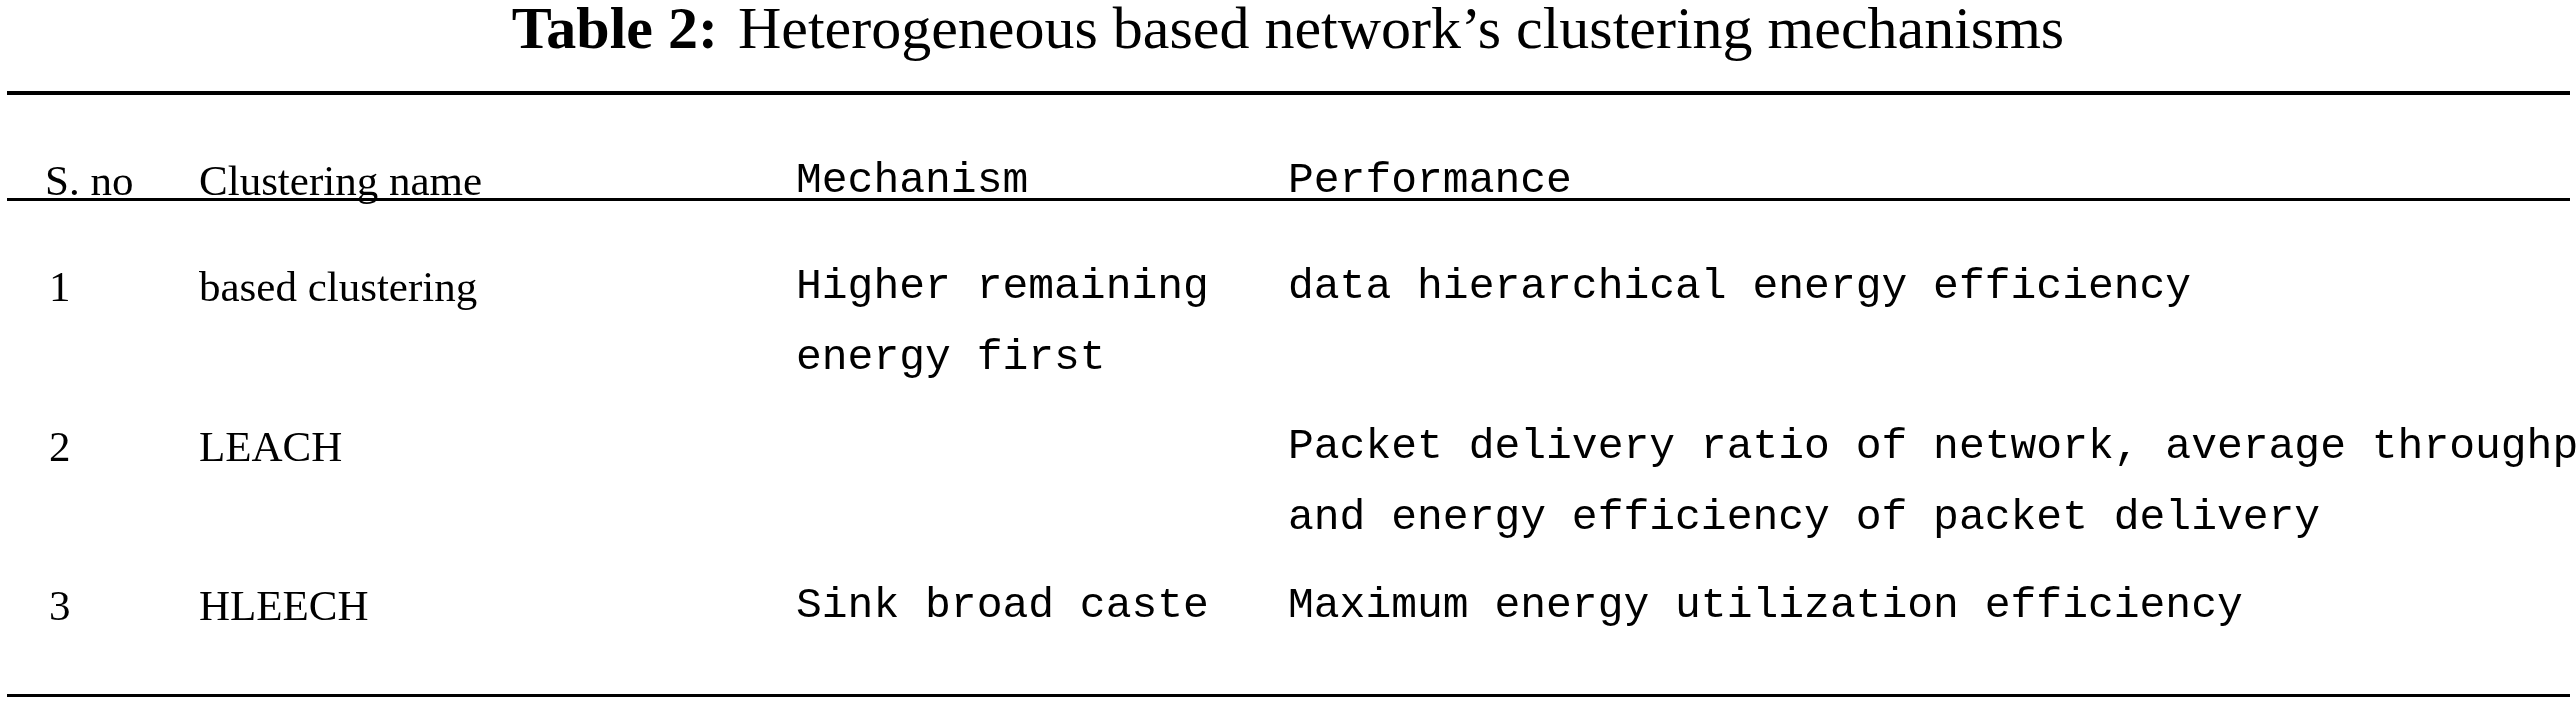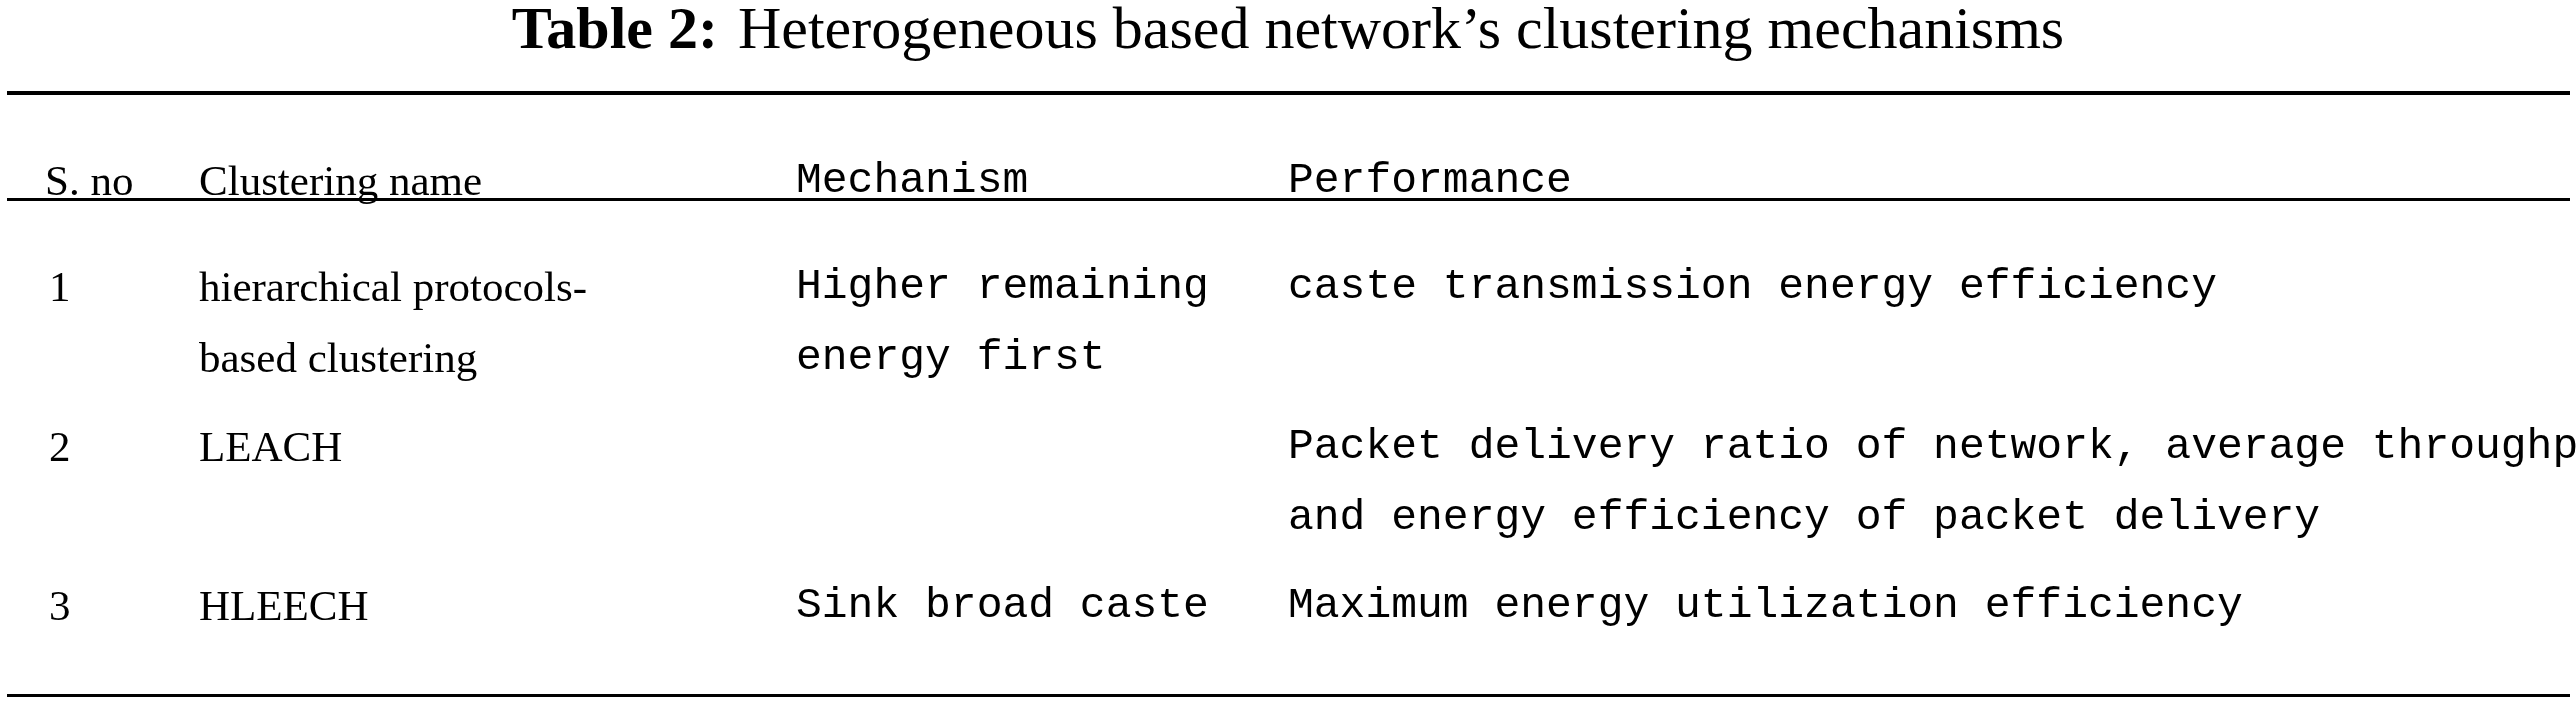--- a/index.html
+++ b/index.html
@@ -83,29 +83,28 @@
   <div class="cell c-name">Clustering name</div>
   <div class="cell c-mech">Mechanism</div>
   <div class="cell c-perf">Performance</div>
 </div>
 
 <div class="rule mid"></div>
 
 <div class="row row-1">
   <div class="cell c-sno num">1</div>
   <div class="cell c-name">
-    <span class="line">hierarchical protocols-</span>
     <span class="line">based clustering</span>
   </div>
   <div class="cell c-mech">
     <span class="line">Higher remaining</span>
     <span class="line">energy first</span>
   </div>
   <div class="cell c-perf">
-    <span class="line">caste transmission energy efficiency</span>
+    <span class="line">data hierarchical energy efficiency</span>
   </div>
 </div>
 
 <div class="row row-2">
   <div class="cell c-sno num">2</div>
   <div class="cell c-name">
     <span class="line">LEACH</span>
   </div>
   <div class="cell c-mech">
   </div>

